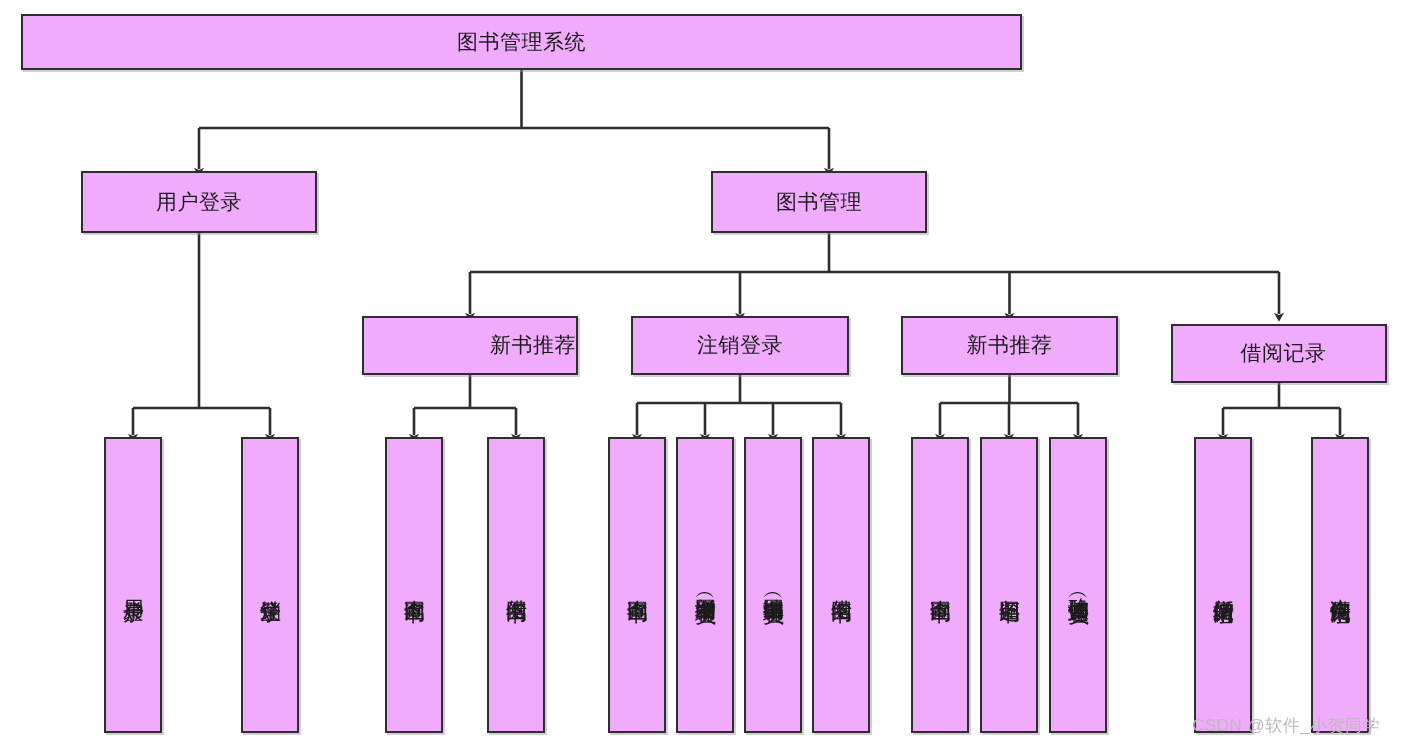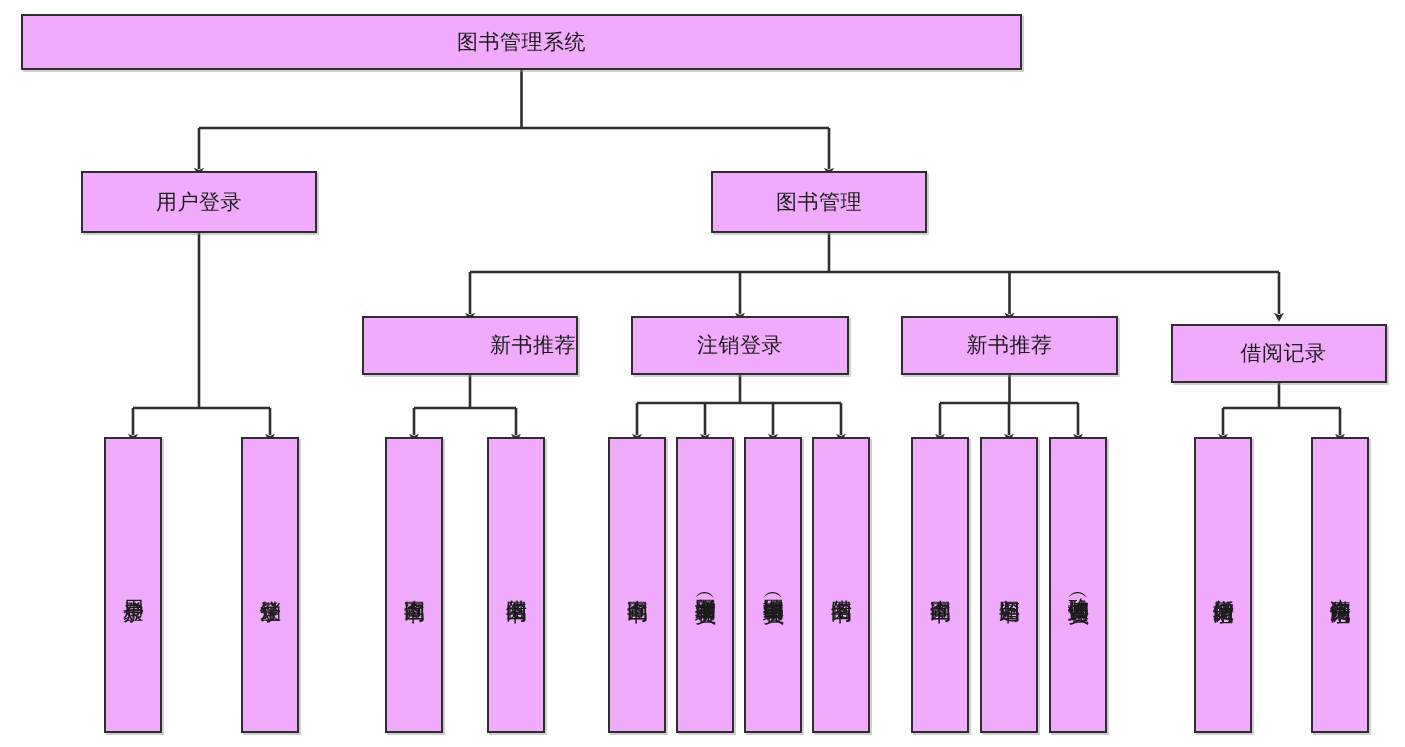--- a/index.html
+++ b/index.html
@@ -162,14 +162,15 @@
         <span class="label">确认归还（管理员）</span>
       </div>
       <div class="node vertical" style="left: 1194px; top: 437px; width: 58px; height: 296px;">
         <span class="label">新增借阅记录</span>
       </div>
       <div class="node vertical" style="left: 1311px; top: 437px; width: 58px; height: 296px;">
         <span class="label">查询借阅记录</span>
       </div>
     </div>
 
+  <div class="watermark" style="left:1192px; top:714px;">CSDN @软件_小贺同学</div>
 
 </div>
 
 </body></html>

